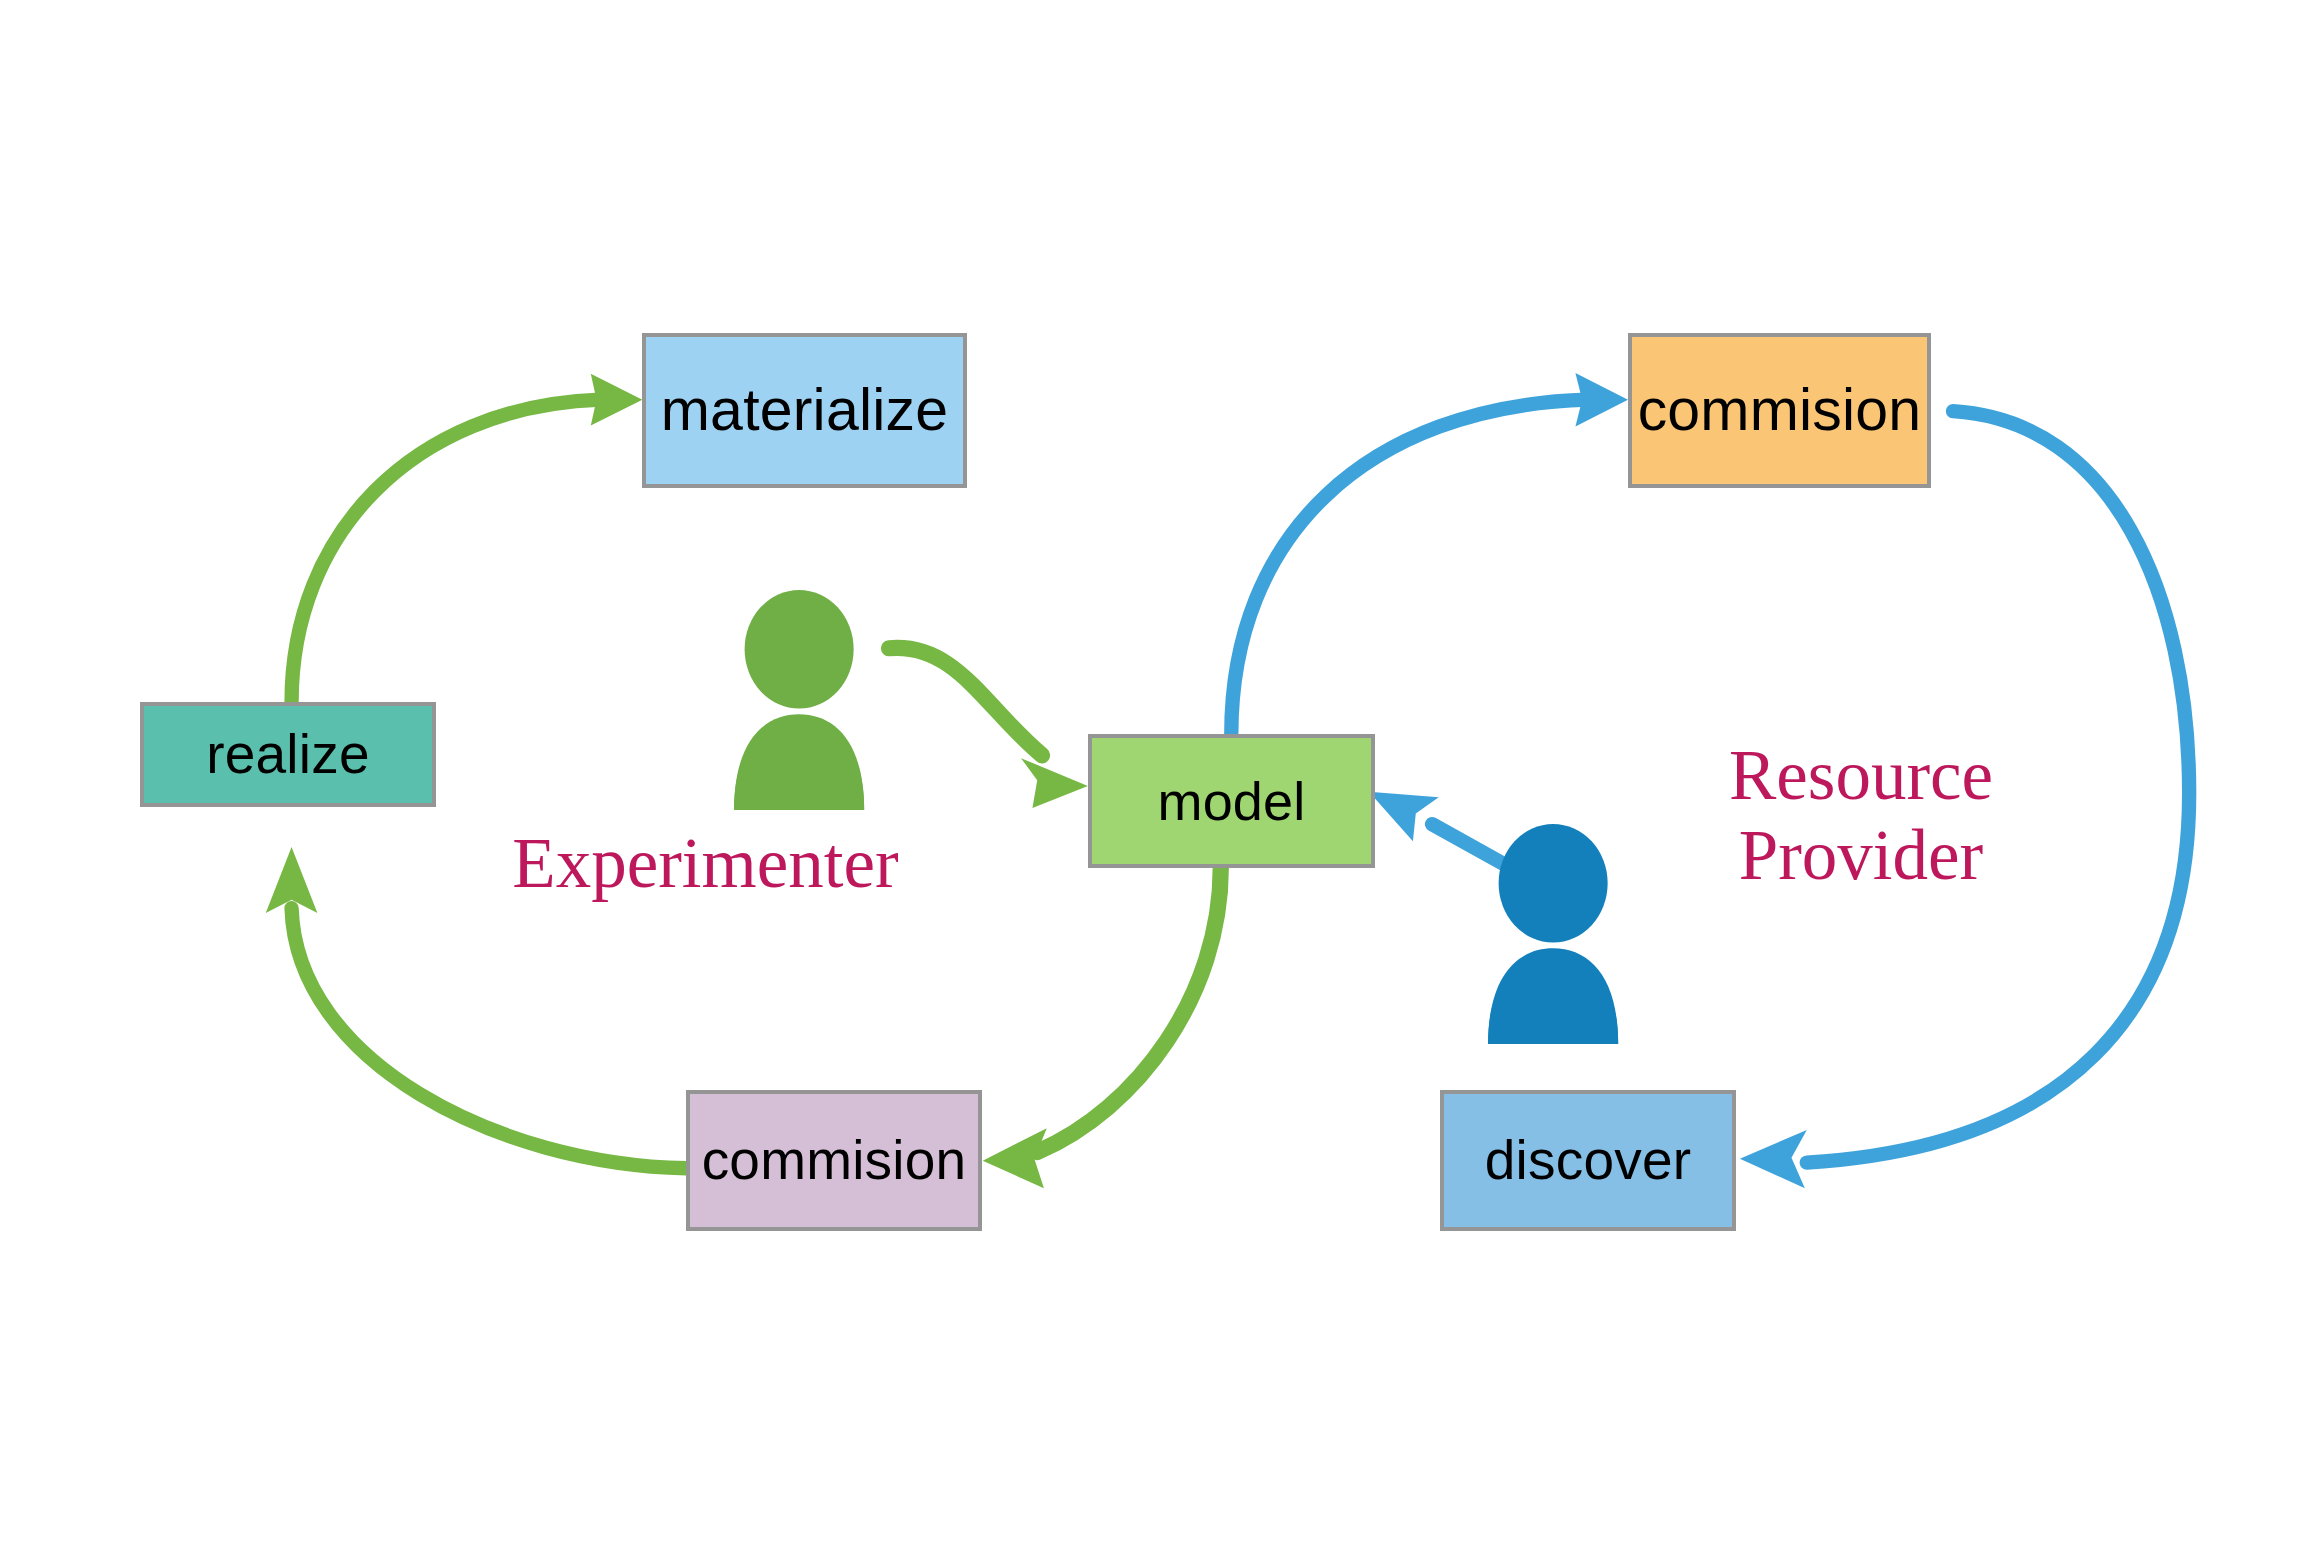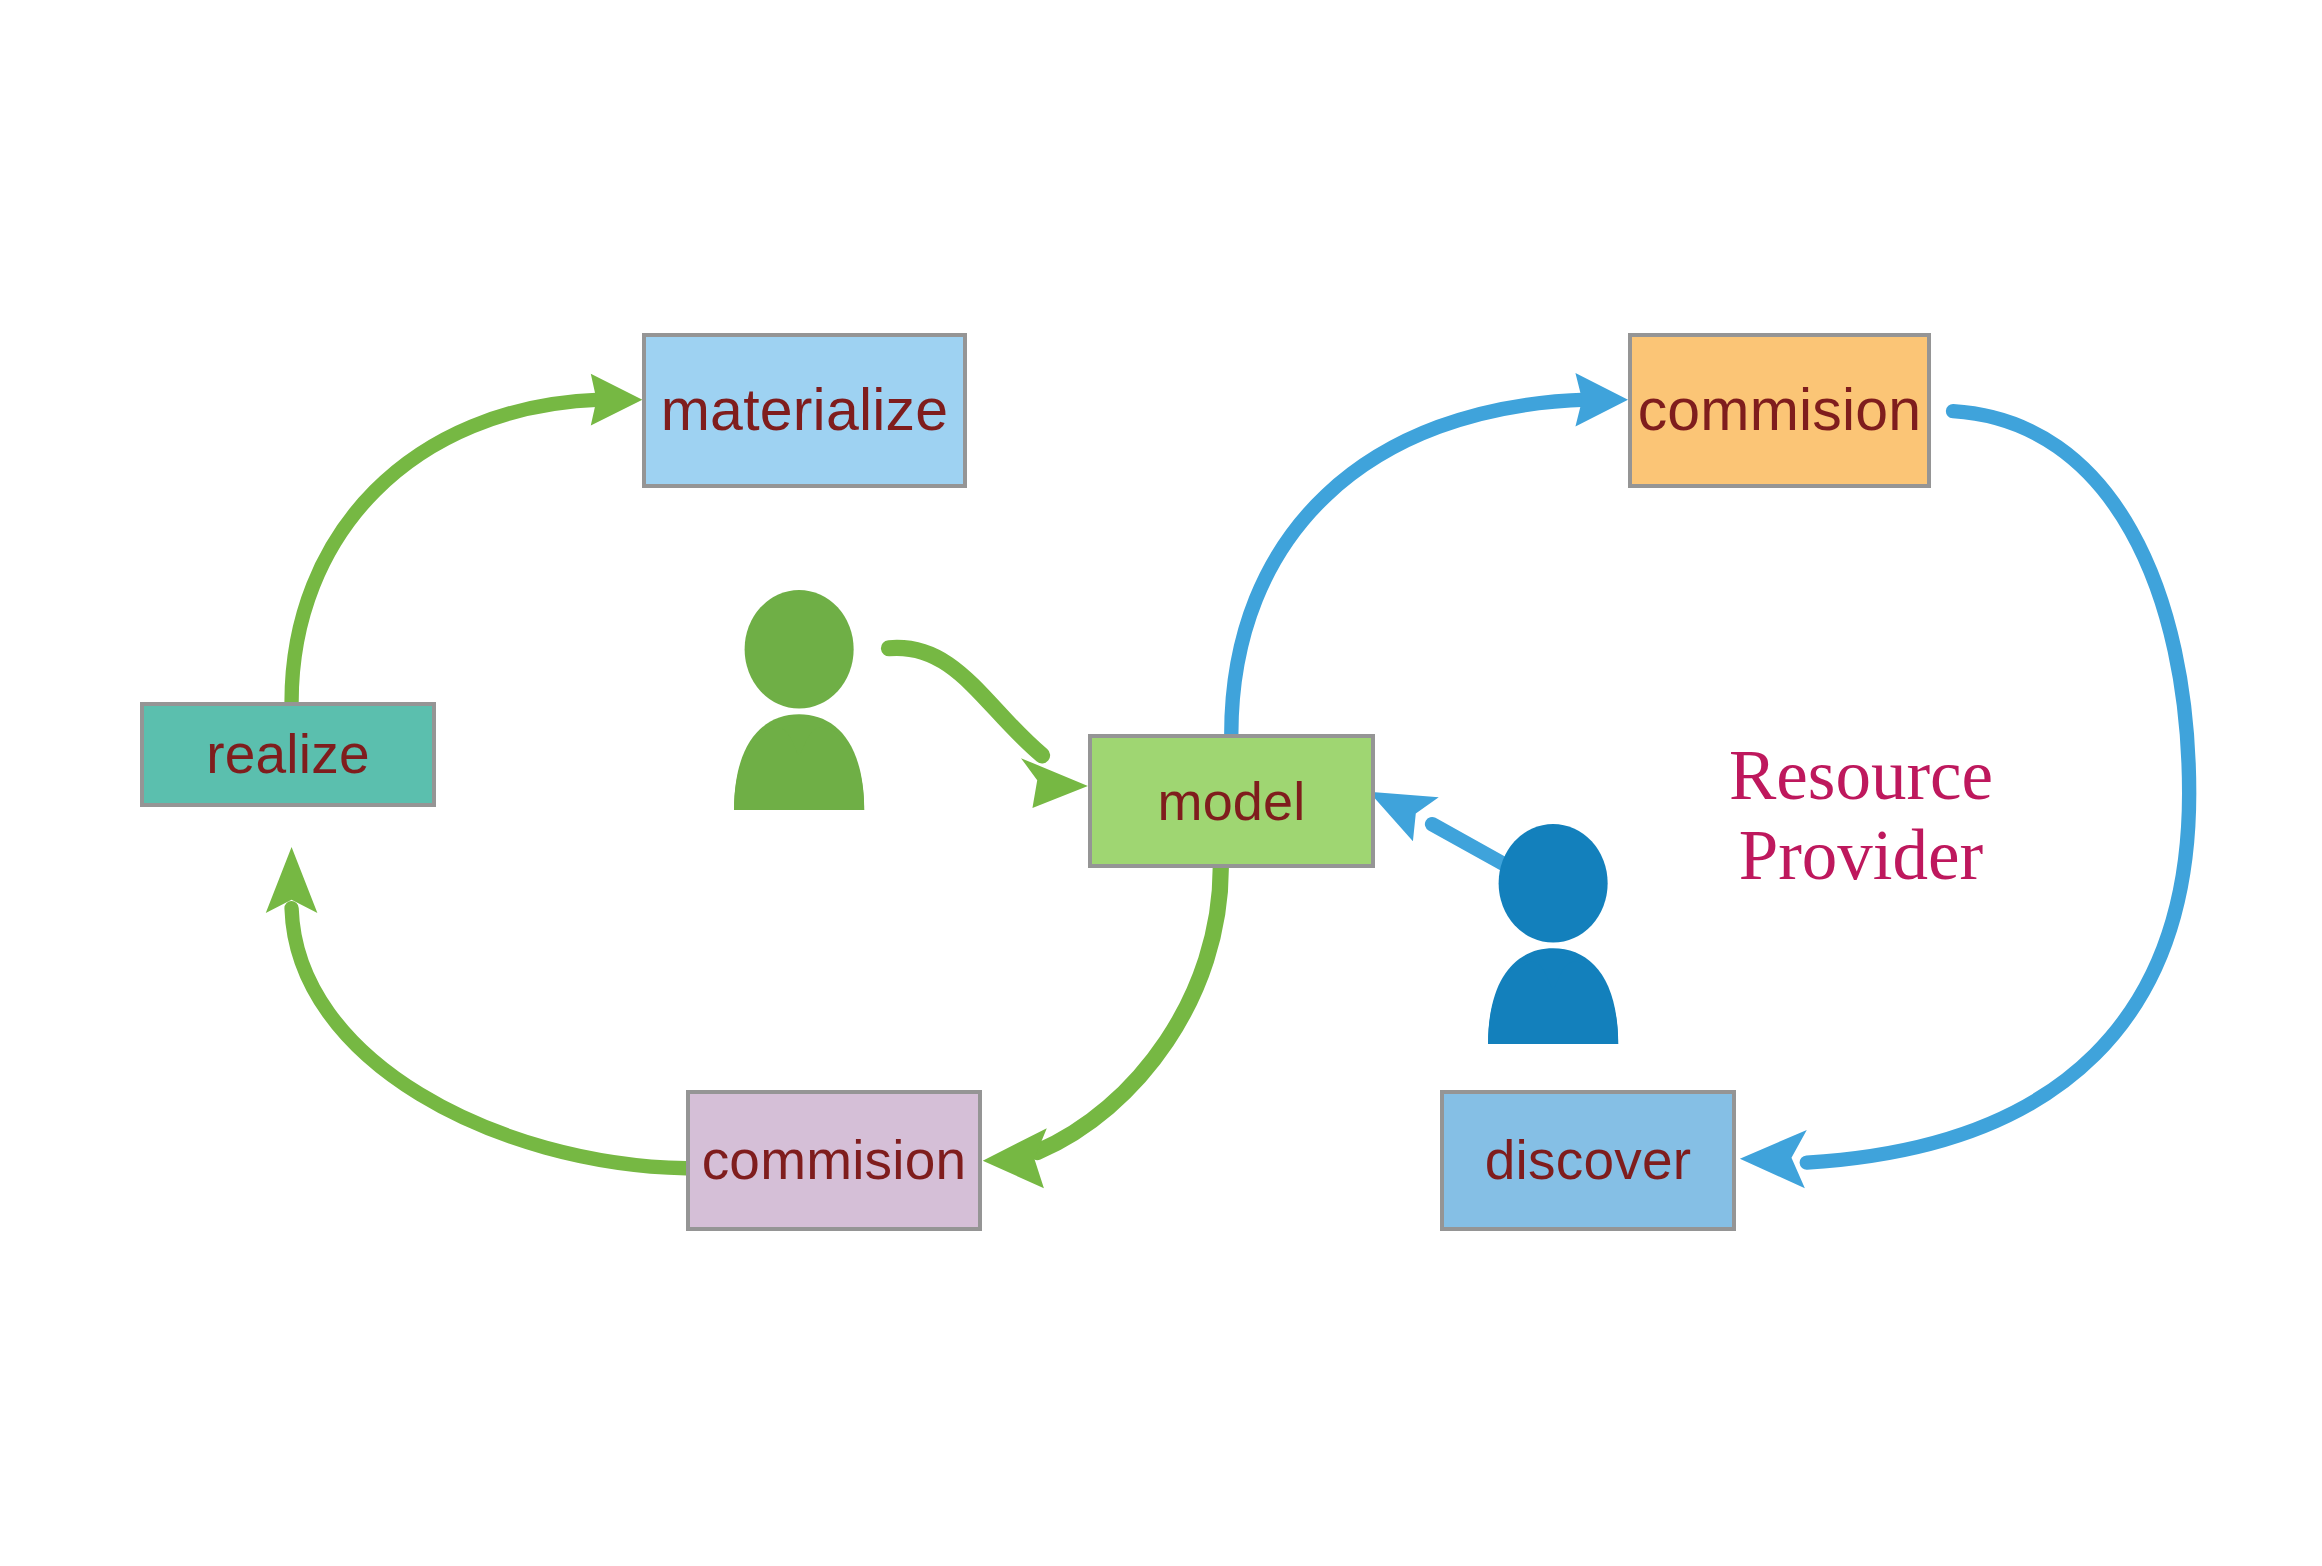--- a/index.html
+++ b/index.html
@@ -23,21 +23,21 @@
     height: 1567px;
     pointer-events: none;
   }
   .node {
     position: absolute;
     box-sizing: border-box;
     border: 4.8px solid #959595;
     display: flex;
     align-items: center;
     justify-content: center;
-    color: #7f1d1d;
+    color: #000000;
     font-family: "Liberation Sans", sans-serif;
     font-weight: 400;
     letter-spacing: 0.2px;
   }
   .node-label {
     line-height: 1;
     white-space: nowrap;
   }
   #node-materialize { left: 642px;  top: 333px;  width: 325px; height: 155px; background: #9ED2F2; font-size: 59px; }
   #node-commision   { left: 1628px; top: 333px;  width: 303px; height: 155px; background: #FBC576; font-size: 59px; }
@@ -135,18 +135,19 @@
     <path d="M 2 230 C 2 160 32 130 70 130 C 108 130 138 160 138 230 Z" fill="#6FAF46"></path>
     <path d="M 2 230 C 2 172 26 144 48 144 C 62 144 66 172 70 172 C 74 172 78 144 92 144 C 114 144 138 172 138 230 Z" fill="#6FAF46"></path>
   </svg>
 
   <svg class="actor" id="actor-provider-icon" viewBox="0 0 215 230" xmlns="http://www.w3.org/2000/svg">
     <ellipse cx="70" cy="62" rx="57" ry="62" fill="#1380BC"></ellipse>
     <path d="M 2 230 C 2 160 32 130 70 130 C 108 130 138 160 138 230 Z" fill="#1380BC"></path>
     <path d="M 2 230 C 2 172 26 144 48 144 C 62 144 66 172 70 172 C 74 172 78 144 92 144 C 114 144 138 172 138 230 Z" fill="#1380BC"></path>
   </svg>
 
+  <div class="actor-label" id="actor-experimenter-label">Experimenter</div>
 
   <div class="actor-label" id="actor-provider-label">Resource
 Provider</div>
 
 </div>
 
 
 </body></html>

